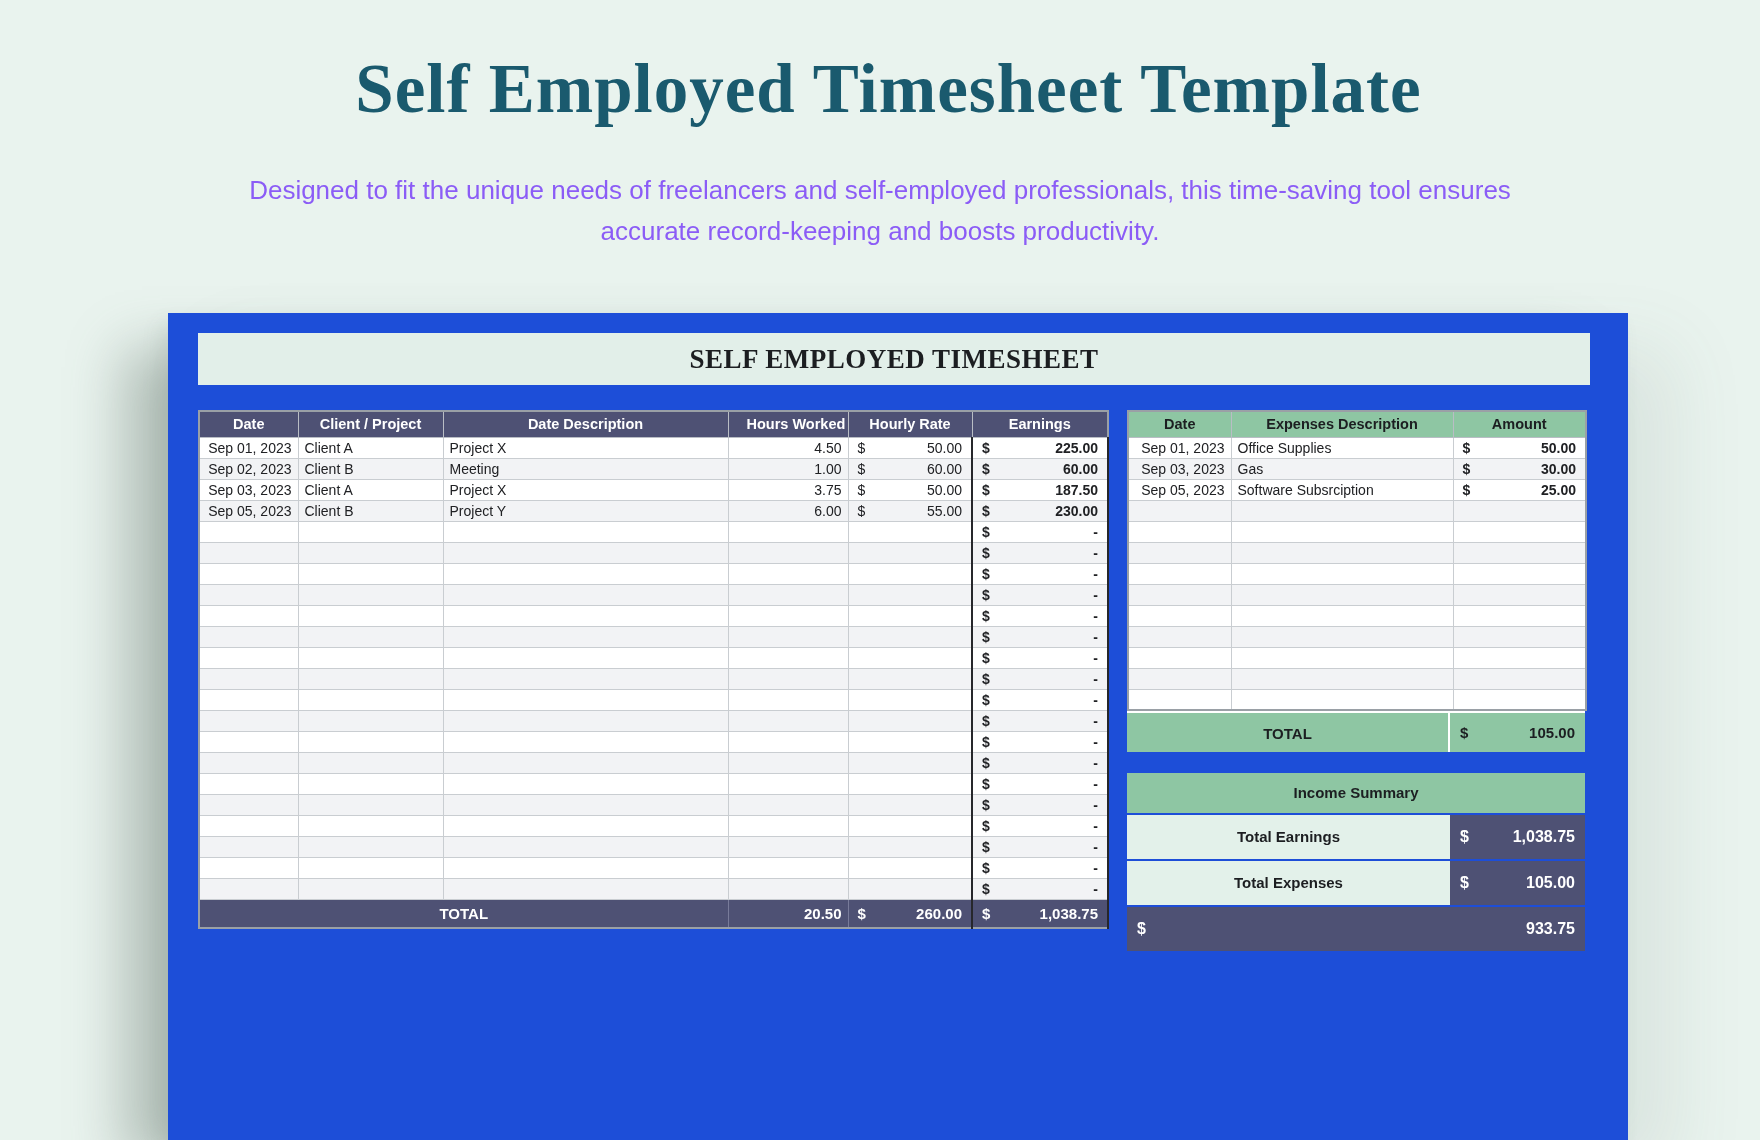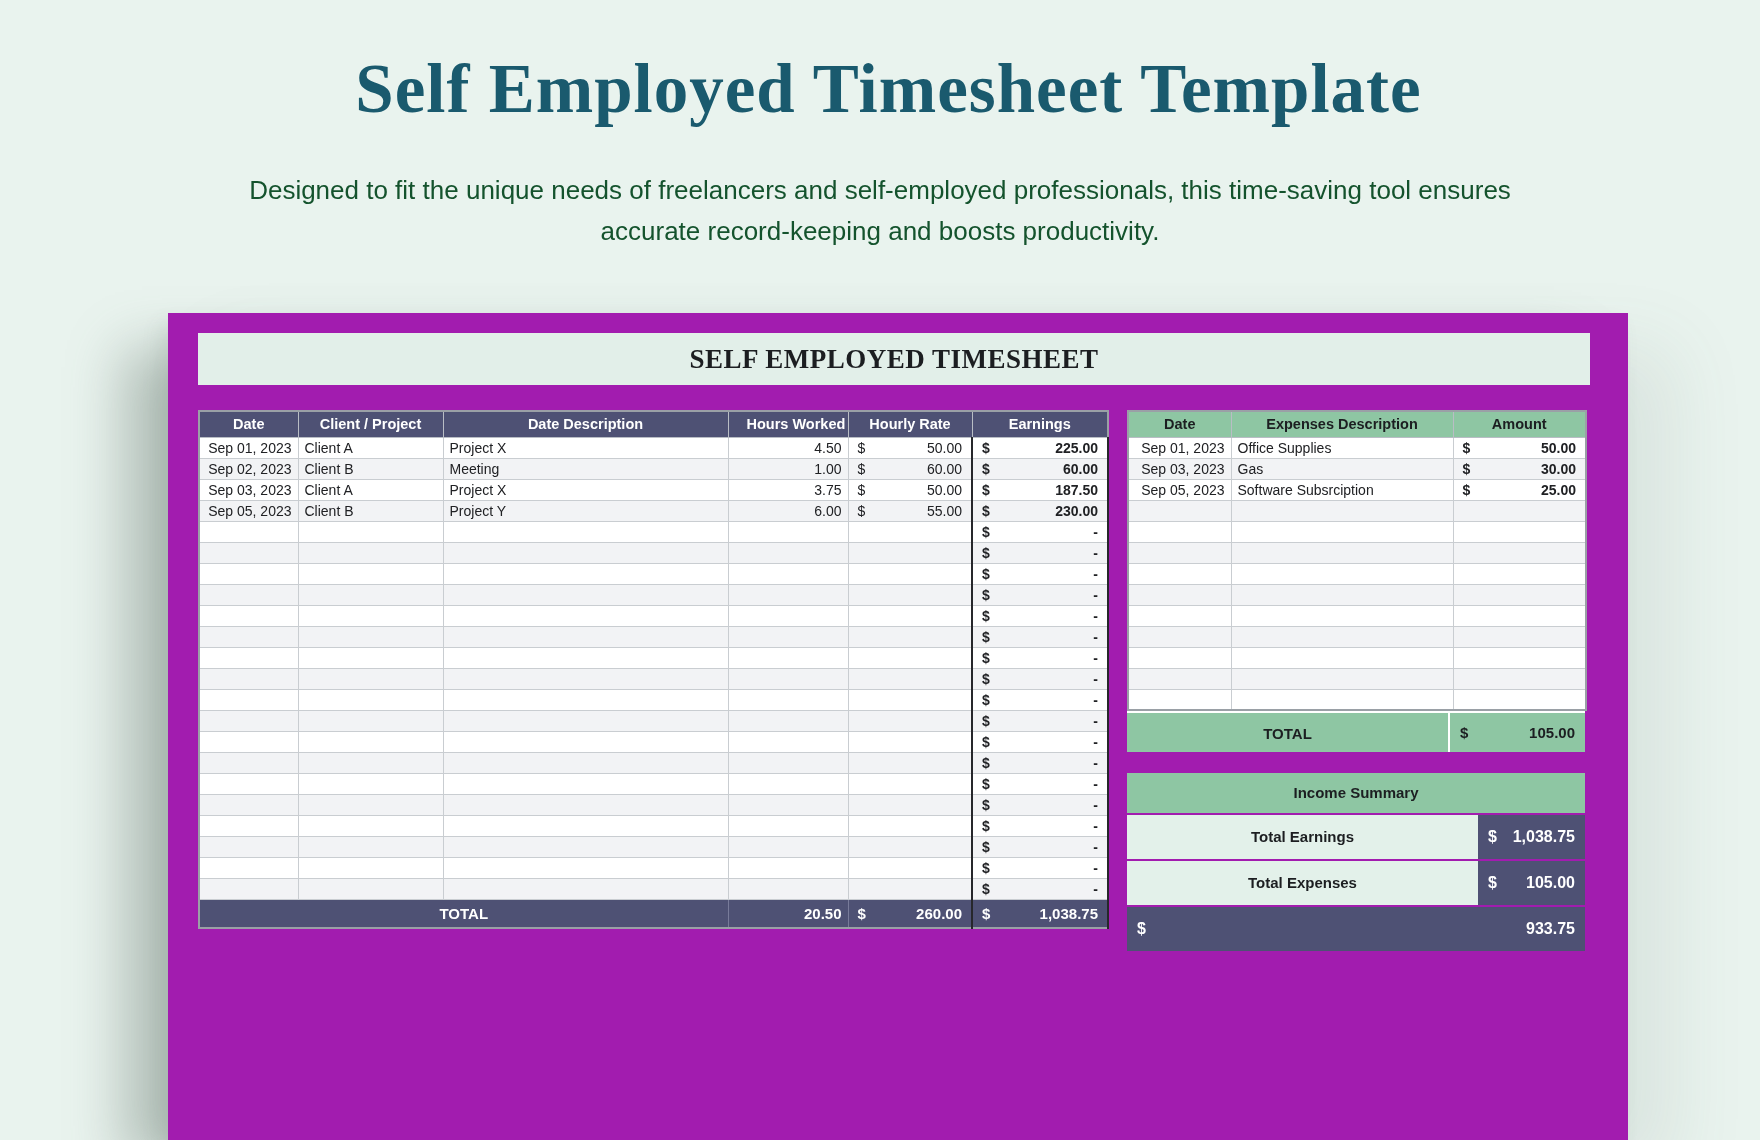--- a/index.html
+++ b/index.html
@@ -31,25 +31,25 @@
     font-size:69px;
     letter-spacing:1px;
     color:var(--teal);
   }
   .page-subtitle{
     position:absolute;top:170px;left:50%;transform:translateX(-50%);
     width:1330px;
     text-align:center;
     font-size:26px;
     line-height:41px;
-    color:#14532d;
+    color:#8b5cf6;
   }
   .card{
     position:absolute;left:168px;top:313px;width:1460px;height:827px;
-    background:#a21caf;
+    background:#1d4ed8;
     box-shadow:-50px 30px 52px -6px rgba(92,110,100,0.40),
                -8px 10px 18px rgba(92,110,100,0.10),
                45px 35px 70px rgba(92,110,100,0.10);
   }
   .band{
     position:absolute;left:30px;top:20px;width:1392px;height:52px;
     background:var(--mint-band);
     text-align:center;line-height:52px;
     font-family:"Liberation Serif",serif;
     font-weight:700;font-size:27px;letter-spacing:0.5px;
@@ -105,21 +105,21 @@
     padding:0 10px;font-weight:700;font-size:15px;color:#1c1e21;
   }
   .income{width:458px;margin-top:21px;}
   .income-header{
     height:40px;background:var(--green);
     text-align:center;line-height:40px;
     font-weight:700;font-size:15px;color:#1c1e21;
   }
   .income-row{display:flex;margin-top:2px;height:44px;}
   .income-label{
-    width:351px;background:var(--label-mint);
+    width:323px;background:var(--label-mint);
     text-align:center;line-height:44px;
     font-weight:700;font-size:15px;color:#1c1e21;
   }
   .income-value{
     flex:1;background:var(--slate);color:#fff;
     display:flex;justify-content:space-between;align-items:center;
     padding:0 10px;font-weight:700;font-size:16px;
   }
 </style>
 </head>

